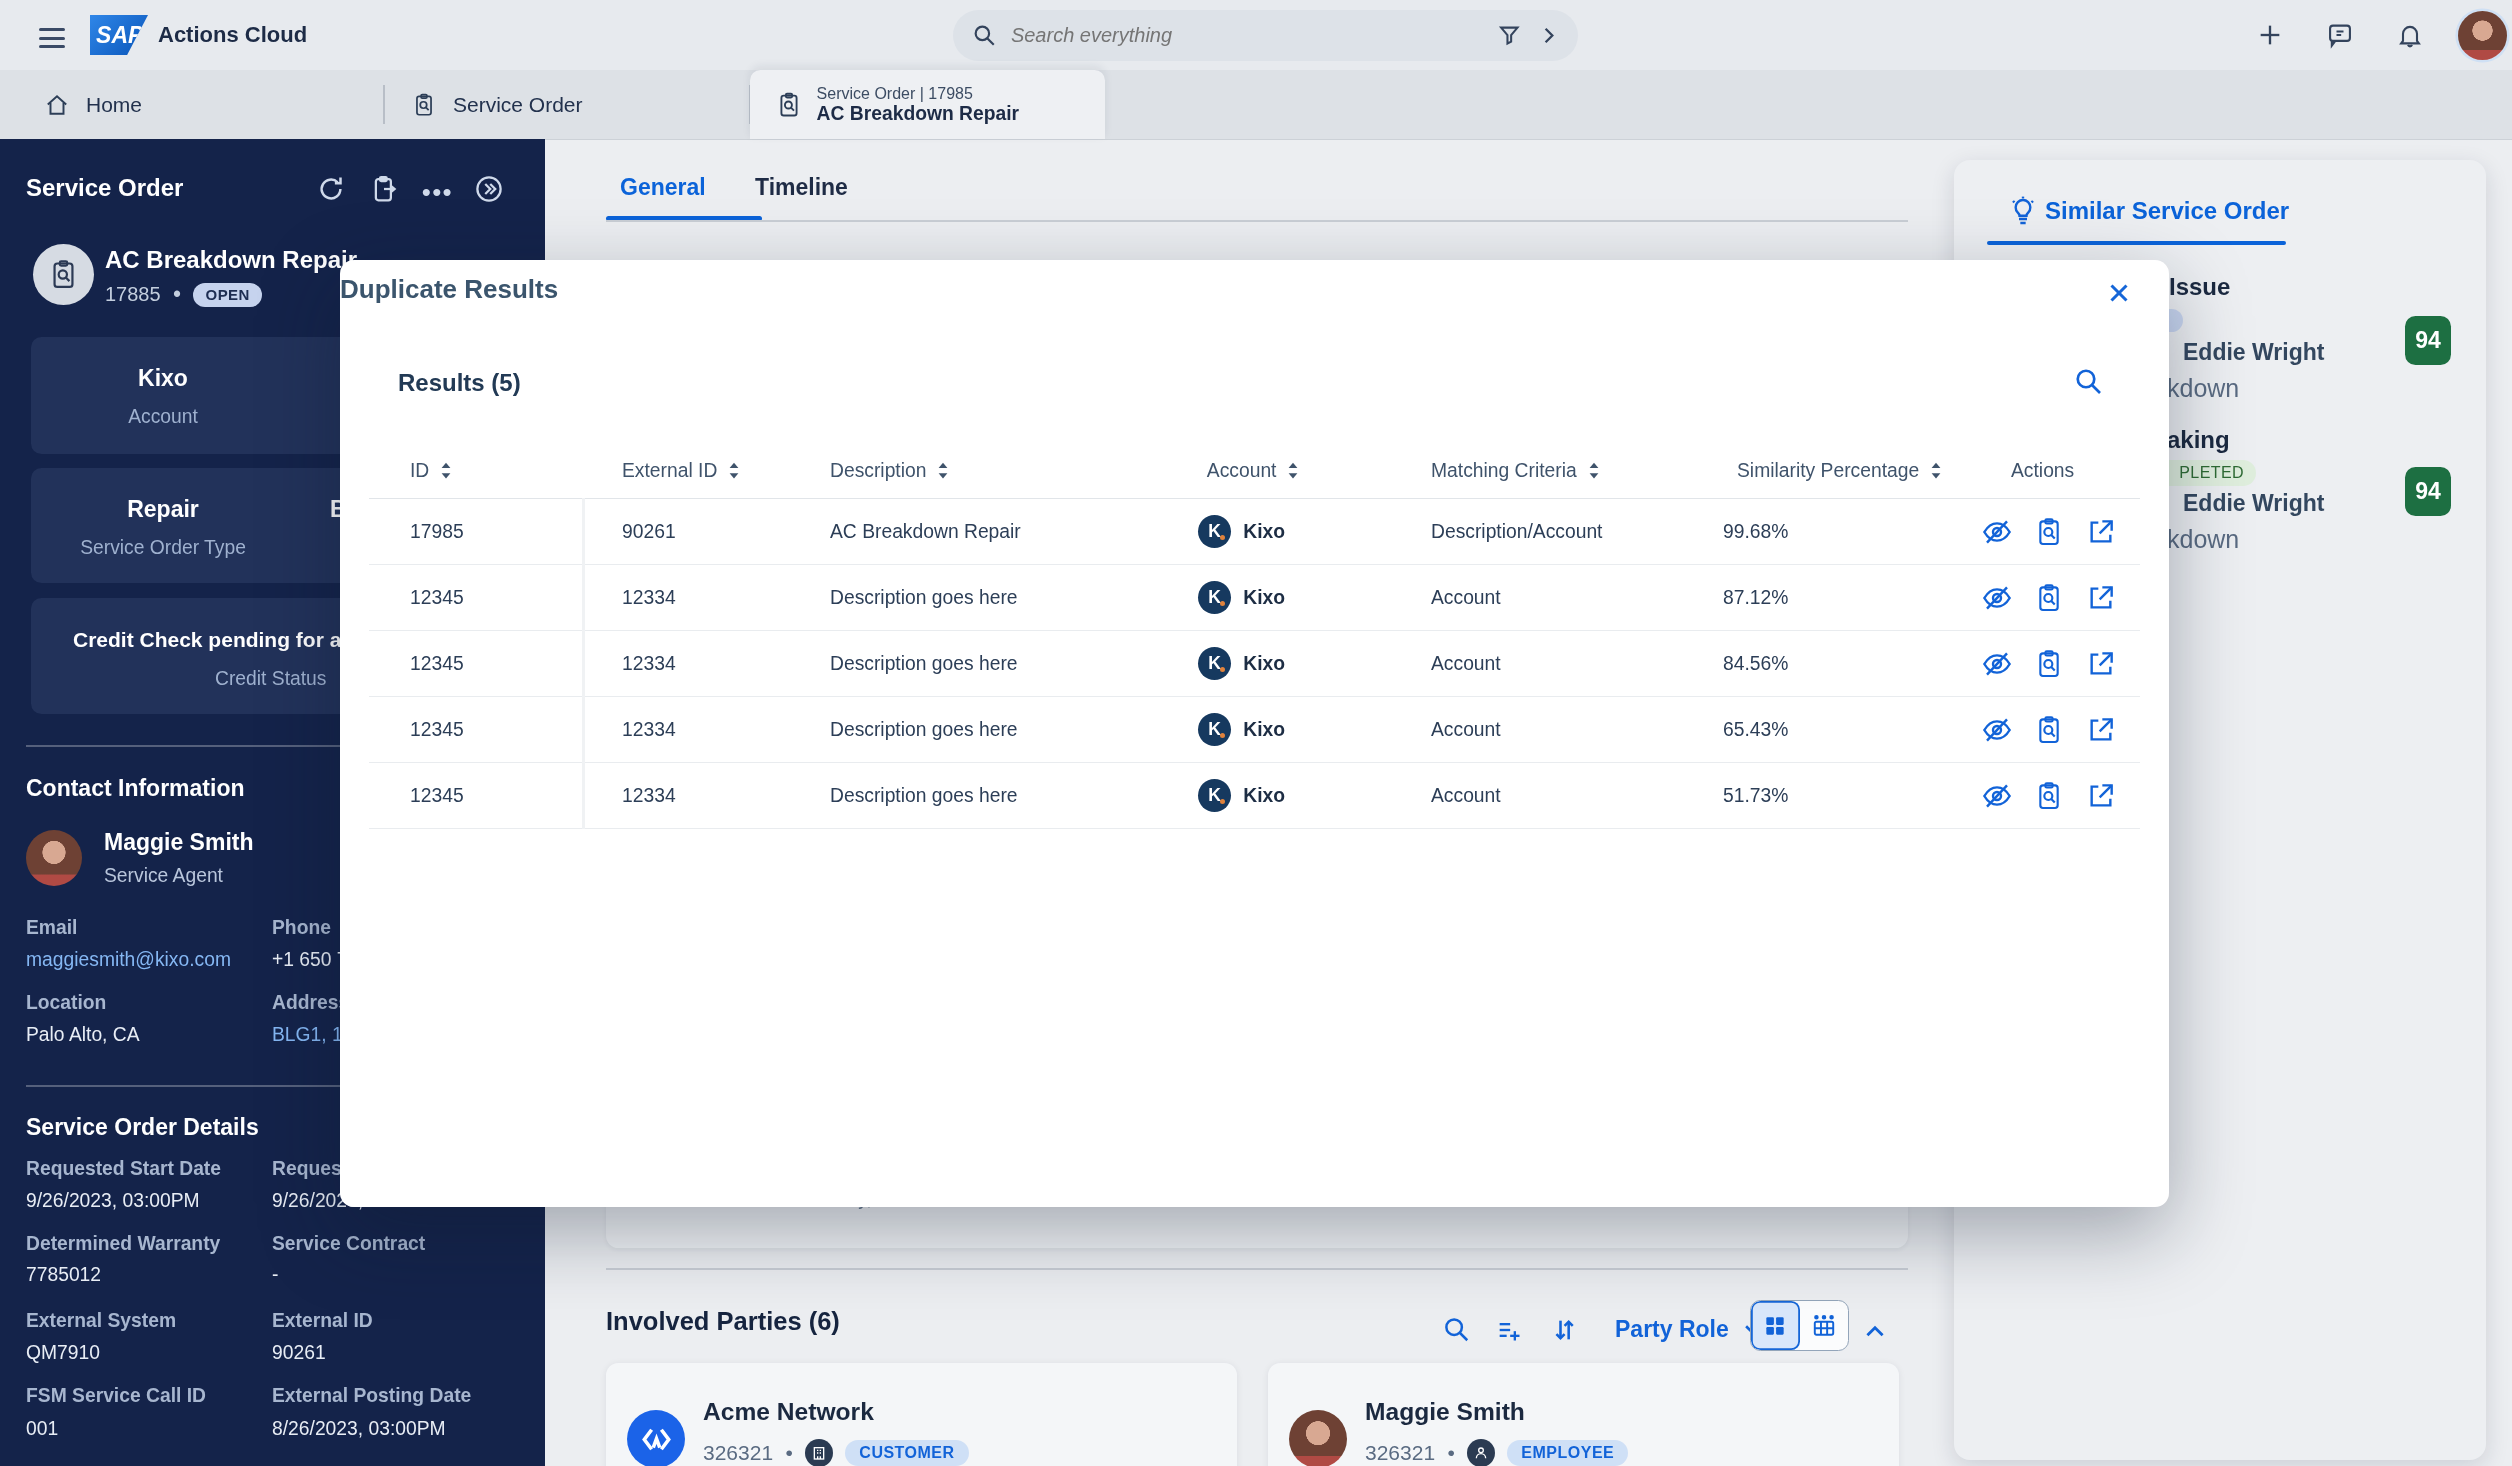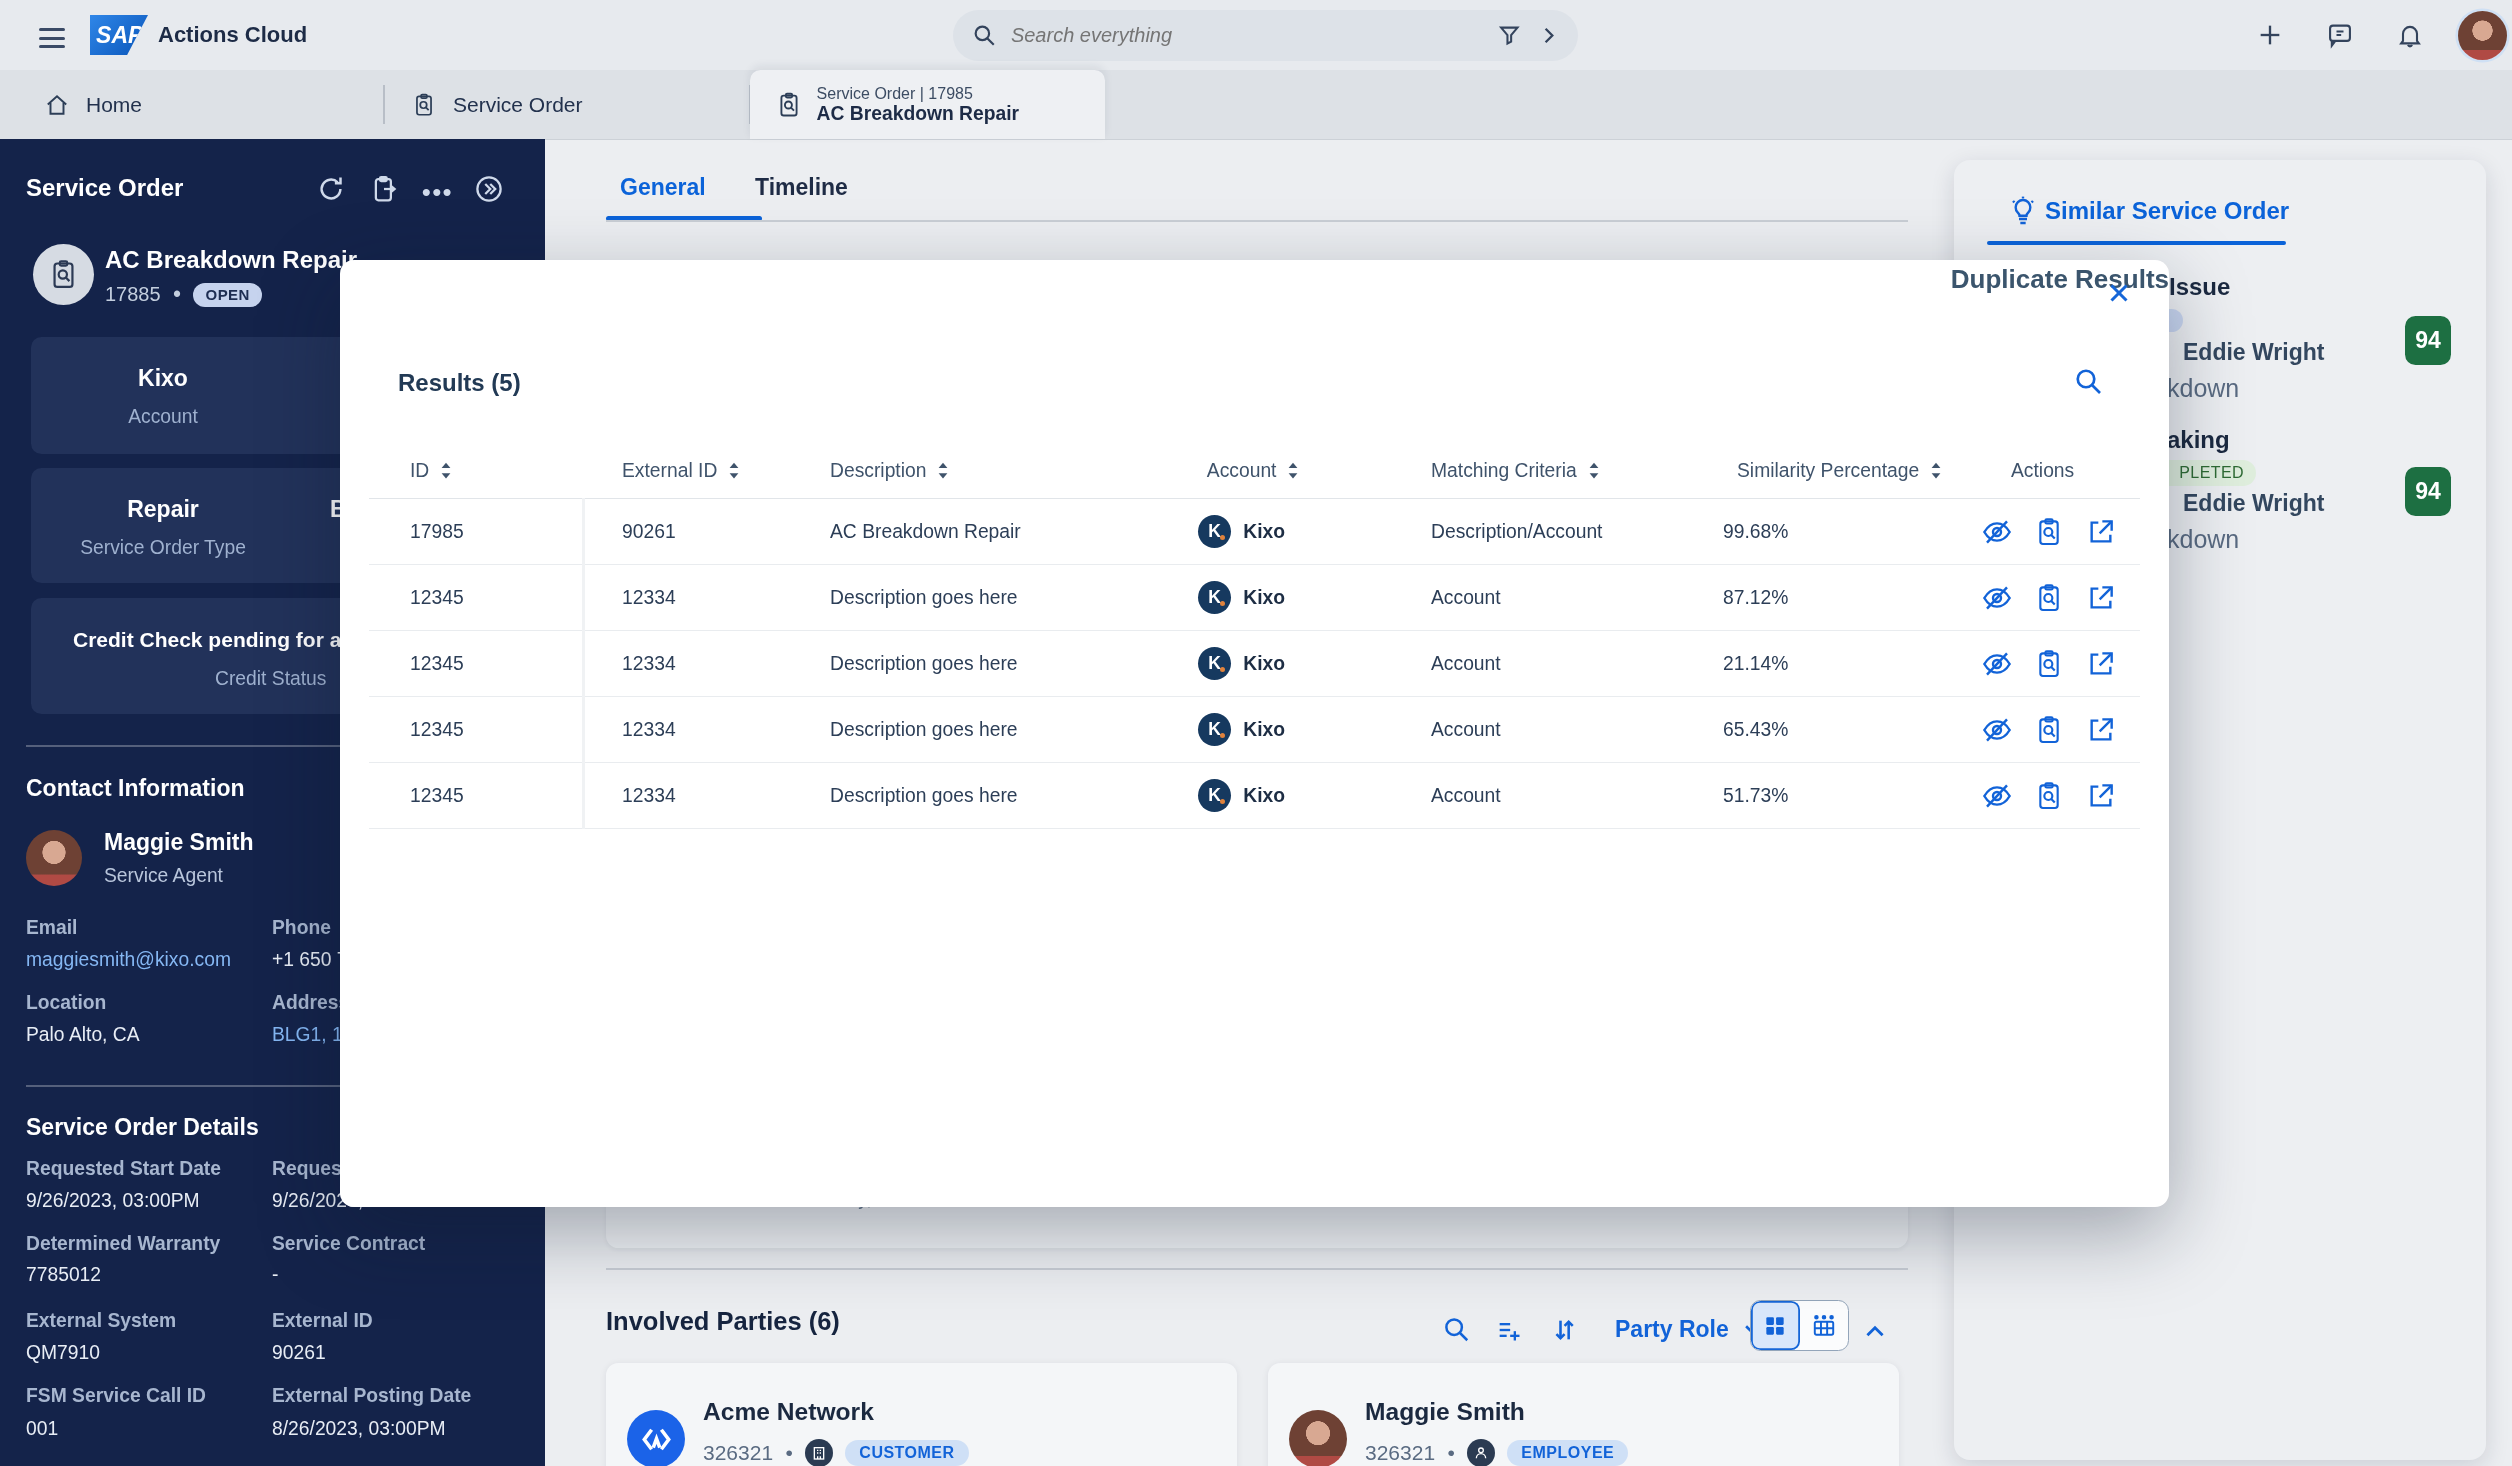--- a/index.html
+++ b/index.html
@@ -70,21 +70,21 @@
               font-size:23px;display:flex;align-items:center;justify-content:center;}
   .fragttl{font-size:24px;font-weight:700;color:#1b2940;}
   .fragname{font-size:23px;font-weight:700;color:#33475f;}
   .fragdesc{font-size:25px;color:#5a6b82;}
   .fragpill-blue{width:16px;height:23px;background:#c9d6f0;border-radius:0 11.4px 11.4px 0;}
   .fragpill-green{height:26px;background:#dfeedd;color:#2e6b34;font-size:16px;font-weight:400;
                   letter-spacing:0.4px;border-radius:0 13px 13px 0;padding:0 12.3px;line-height:26px;}
   
   .modal{left:340px;top:260px;width:1829px;height:947px;background:#fff;border-radius:14px;
          box-shadow:0 26px 79px rgba(15,25,45,.35);z-index:50;}
-  .m-title{width:100%;text-align:right;top:4px;font-size:26px;font-weight:700;color:#3b556d;}
+  .m-title{width:100%;text-align:left;top:14px;font-size:26px;font-weight:700;color:#3b556d;}
   .m-results{left:58px;top:109px;font-size:24px;font-weight:700;color:#223a55;}
   .tbl{left:29px;right:29px;top:184px;}
   .thead{display:flex;height:54px;align-items:center;border-bottom:1.8px solid #e1e5e9;
          font-size:19.3px;font-weight:400;color:#3f536b;}
   .trow{display:flex;height:65px;align-items:center;border-bottom:0.9px solid #e9ecef;
         font-size:19.3px;color:#2c3e57;}
   .c-id{width:212px;padding-left:41px;box-sizing:content-box;}
   .c-ext{width:208px;}
   .c-desc{width:368px;}
   .c-acc{width:233px;display:flex;align-items:center;}
@@ -575,21 +575,21 @@
     </div>
     <div class="trow">
       <div class="c-id">12345</div>
       <div class="c-ext">12334</div>
       <div class="c-desc">Description goes here</div>
       <div class="c-acc">
           <span class="kixocircle">K<i></i></span>
           <span class="kname">Kixo</span>
         </div>
       <div class="c-match">Account</div>
-      <div class="c-sim">21.14%</div>
+      <div class="c-sim">84.56%</div>
       <div class="c-act">
         <span class="blueic">
             <svg width="32" height="32" viewBox="0 0 24 24" fill="none" stroke="currentColor" stroke-width="1.8">
               <path d="M2.5 12c2.6-4.4 5.8-6.5 9.5-6.5s6.9 2.1 9.5 6.5c-2.6 4.4-5.8 6.5-9.5 6.5S5.1 16.4 2.5 12z"></path>
               <circle cx="12" cy="12" r="3"></circle>
               <line x1="4.5" y1="20" x2="19.5" y2="4"></line>
             </svg>
           </span>
         <span class="blueic">
             <svg width="32" height="32" viewBox="0 0 24 24" fill="none" stroke="currentColor" stroke-width="1.6">

